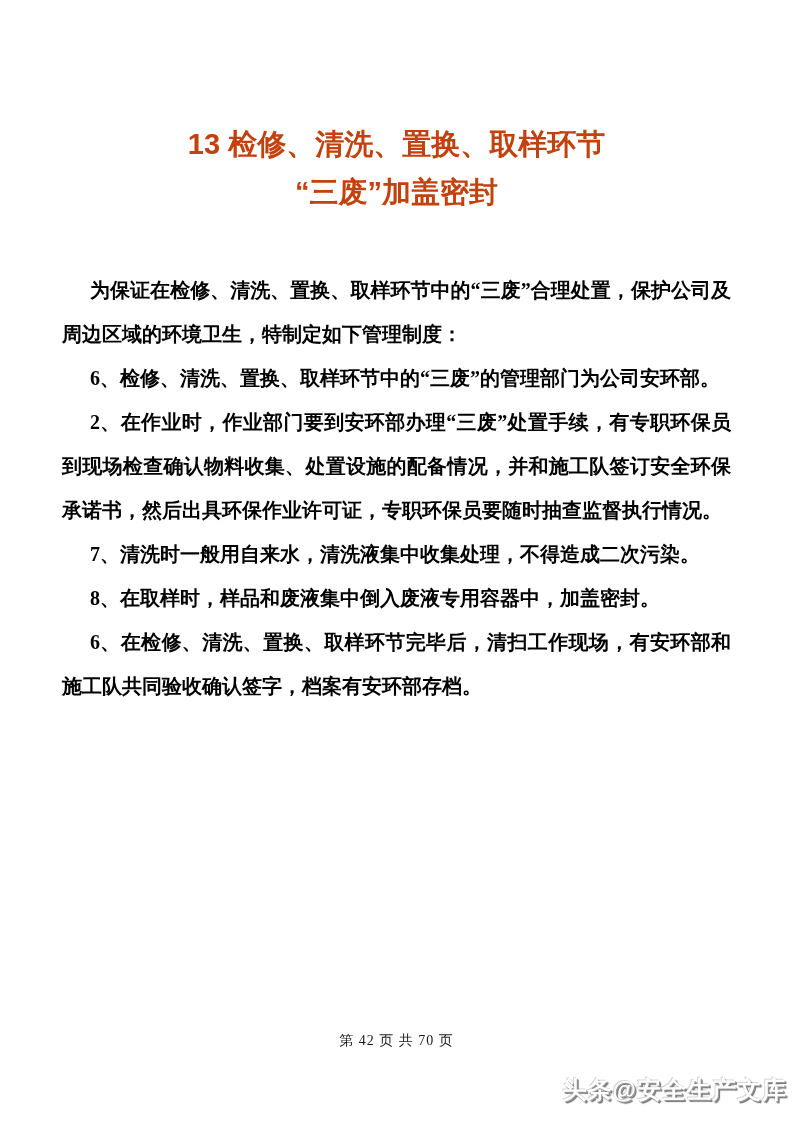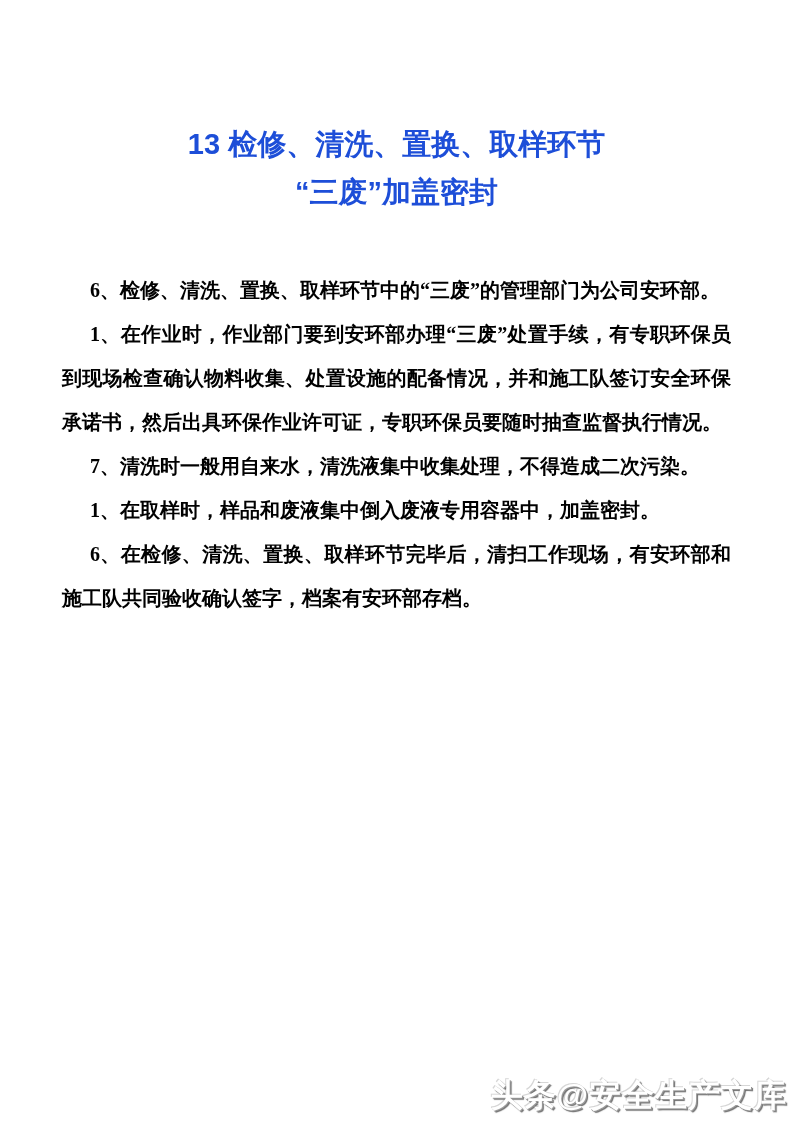--- a/index.html
+++ b/index.html
@@ -17,21 +17,21 @@
     inset: 0;
     background: #ffffff;
   }
   .doc-title {
     margin-top: 120px;
     text-align: center;
     font-family: "Liberation Sans", sans-serif;
     font-weight: bold;
     font-size: 29px;
     line-height: 48px;
-    color: #1d4ed8;
+    color: #c2410c;
   }
   .doc-body {
     margin: 52px 62px 0 62px;
     font-family: "Liberation Serif", serif;
     font-weight: bold;
     font-size: 20px;
     line-height: 44px;
     text-align: justify;
     color: #000000;
   }
@@ -49,21 +49,21 @@
     font-size: 14px;
     font-weight: normal;
     color: #1a1a1a;
     letter-spacing: 1px;
   }
   .watermark {
     position: absolute;
     top: 1074px;
     right: 6px;
     font-family: "Liberation Sans", sans-serif;
-    font-size: 32px;
+    font-size: 24px;
     font-weight: bold;
     letter-spacing: 1px;
     color: #ffffff;
     text-shadow:
       1px 1px 0 #9a9a9a,
       2px 2px 1px #6e6e6e,
       -1px -1px 0 #d6d6d6;
     white-space: nowrap;
   }
 </style>
@@ -71,23 +71,25 @@
 <body>
 
 <div class="page">
 
   <div class="doc-title">
     <div>13 检修、清洗、置换、取样环节</div>
     <div>“三废”加盖密封</div>
   </div>
 
   <div class="doc-body">
+    <p>为保证在检修、清洗、置换、取样环节中的“三废”合理处置，保护公司及周边区域的环境卫生，特制定如下管理制度：</p>
     <p>6、检修、清洗、置换、取样环节中的“三废”的管理部门为公司安环部。</p>
-    <p>1、在作业时，作业部门要到安环部办理“三废”处置手续，有专职环保员到现场检查确认物料收集、处置设施的配备情况，并和施工队签订安全环保承诺书，然后出具环保作业许可证，专职环保员要随时抽查监督执行情况。</p>
+    <p>2、在作业时，作业部门要到安环部办理“三废”处置手续，有专职环保员到现场检查确认物料收集、处置设施的配备情况，并和施工队签订安全环保承诺书，然后出具环保作业许可证，专职环保员要随时抽查监督执行情况。</p>
     <p>7、清洗时一般用自来水，清洗液集中收集处理，不得造成二次污染。</p>
-    <p>1、在取样时，样品和废液集中倒入废液专用容器中，加盖密封。</p>
+    <p>8、在取样时，样品和废液集中倒入废液专用容器中，加盖密封。</p>
     <p>6、在检修、清洗、置换、取样环节完毕后，清扫工作现场，有安环部和施工队共同验收确认签字，档案有安环部存档。</p>
   </div>
 
+  <div class="page-footer">第 42 页 共 70 页</div>
 
   <div class="watermark">头条@安全生产文库</div>
 
 </div>
 
 </body></html>

